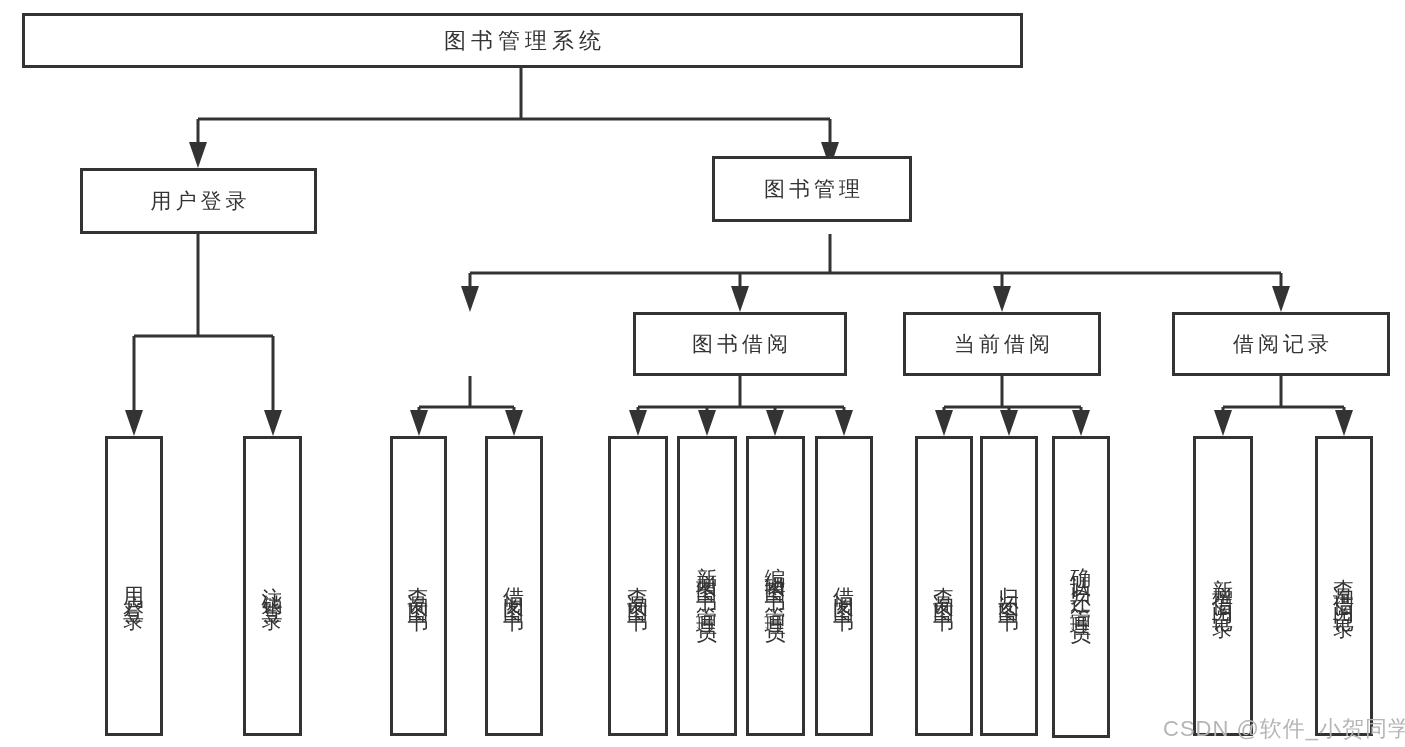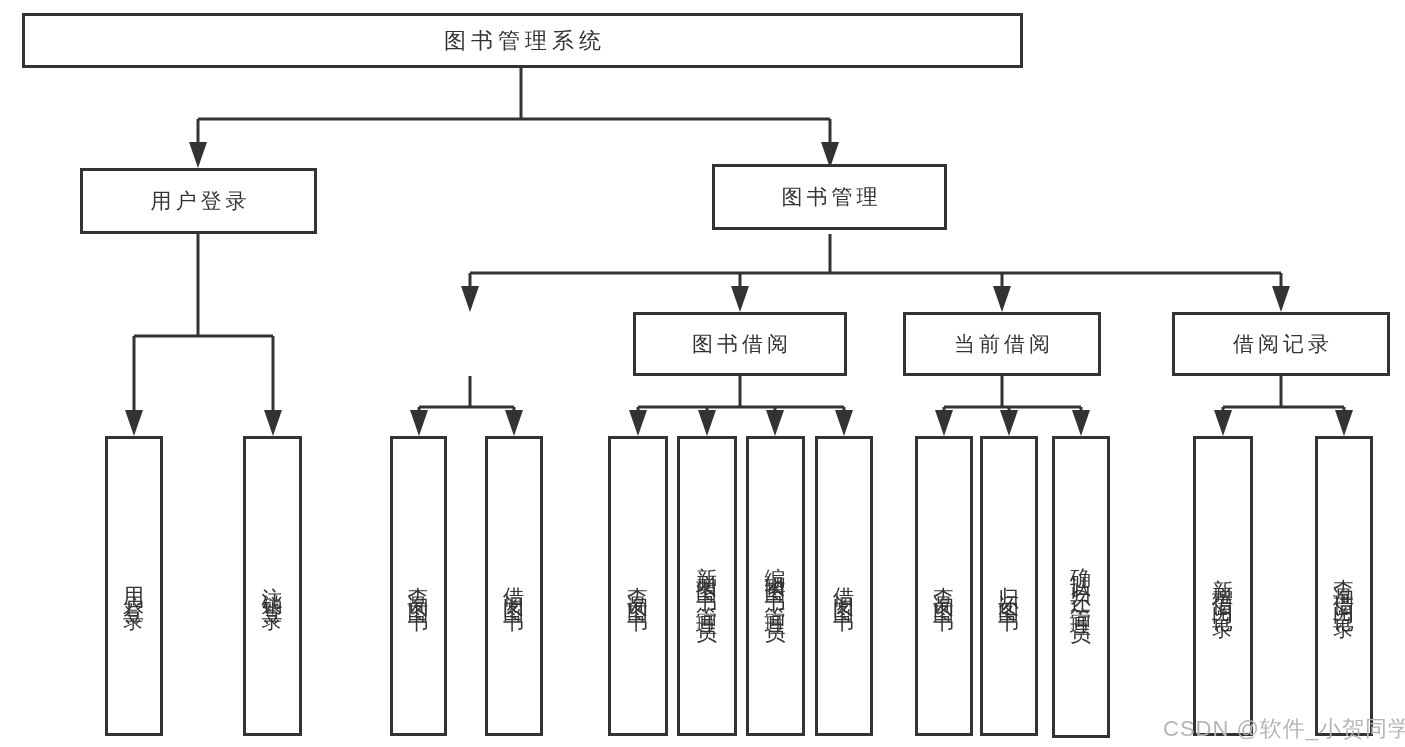--- a/index.html
+++ b/index.html
@@ -151,21 +151,21 @@
     </g>
     <g fill="#333333" stroke="none">
       <polygon points="1223,436 1214,410 1232,410"></polygon>
       <polygon points="1344,436 1335,410 1353,410"></polygon>
     </g>
   </svg>
 
   <div class="node rootbox" style="left:22px; top:13px; width:1001px; height:55px;">图书管理系统</div>
 
   <div class="node hbox" style="left:80px; top:168px; width:237px; height:66px;">用户登录</div>
-  <div class="node hbox" style="left:712px; top:164px; width:235px; height:66px;">图书管理</div>
+  <div class="node hbox" style="left:712px; top:156px; width:200px; height:66px;">图书管理</div>
 
   <div class="node vbox" style="left:105px; top:436px; width:58px; height:300px;">
     <span>用户登录</span>
   </div>
   <div class="node vbox" style="left:243px; top:436px; width:59px; height:300px;">
     <span>注销登录</span>
   </div>
 
   <div class="node hbox" style="left:903px; top:312px; width:198px; height:64px;">当前借阅</div>
   <div class="node hbox" style="left:633px; top:312px; width:214px; height:64px;">图书借阅</div>

